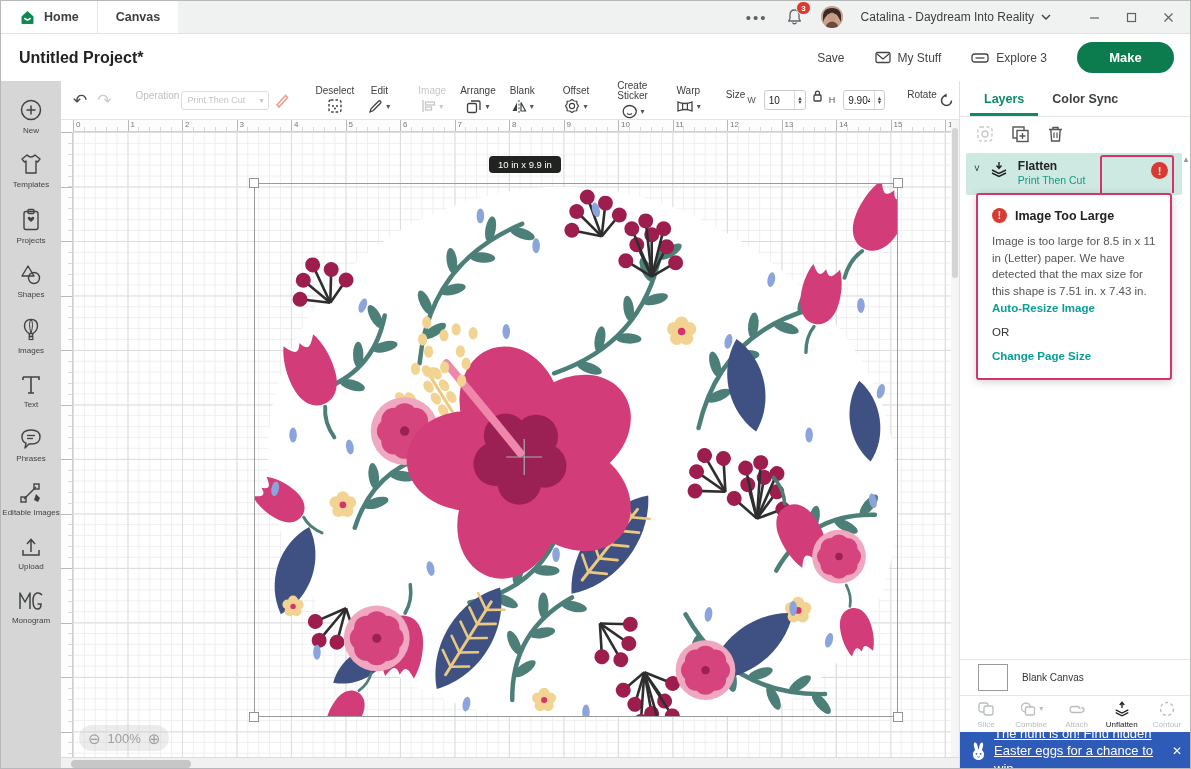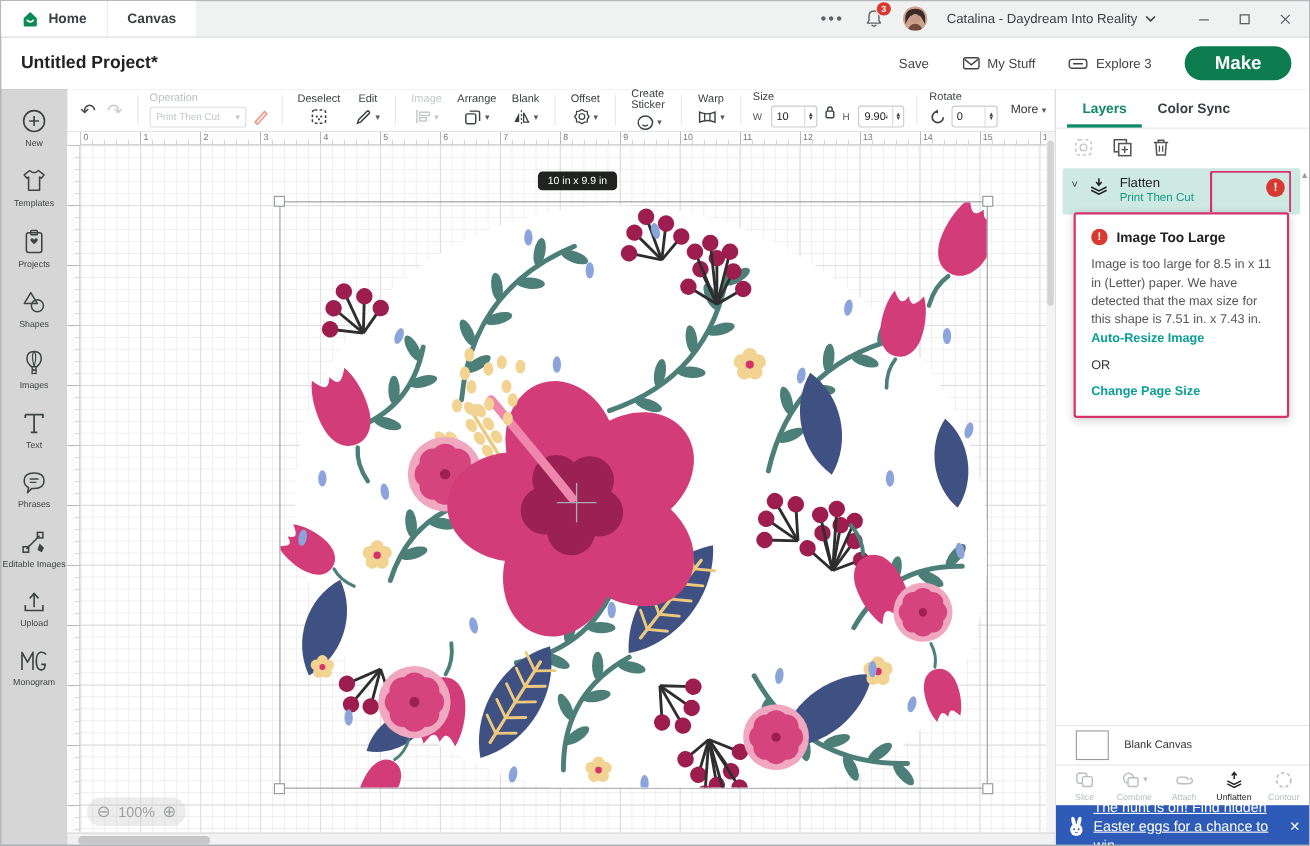--- a/index.html
+++ b/index.html
@@ -19,36 +19,36 @@
   .avatar { width:22px; height:22px; border-radius:50%; overflow:hidden; background:#c7a08c; position:relative; }
   .account { font-size:12px; color:#3c4043; display:flex; align-items:center; gap:7px; cursor:pointer; }
   .win-controls { display:flex; align-items:center; gap:26px; margin-left:20px; padding-right:4px; }
   .win-controls svg { cursor:pointer; }
 
   
   #headerbar { position:absolute; left:0; top:33px; width:1191px; height:47px; background:#fff; display:flex; align-items:center; }
   .proj-title { font-size:16px; font-weight:bold; color:#222; padding-left:18px; }
   .header-right { margin-left:auto; display:flex; align-items:center; gap:30px; padding-right:18px; }
   .hlink { font-size:12px; color:#444; display:flex; align-items:center; gap:7px; cursor:pointer; }
-  .make-btn { width:97px; height:31px; border:none; border-radius:16px; background:#0c7c4f; color:#fff; font-weight:bold; font-size:17px; cursor:pointer; font-family:inherit; }
+  .make-btn { width:97px; height:31px; border:none; border-radius:16px; background:#0c7c4f; color:#fff; font-weight:bold; font-size:13px; cursor:pointer; font-family:inherit; }
 
   
   #toolbar { position:absolute; left:60px; top:80px; width:898px; height:39px; background:#fff; border-bottom:1px solid #e3e5e5; display:flex; align-items:center; padding:0 8px; }
   .tico { display:flex; align-items:center; justify-content:center; }
   .undo { font-size:17px; color:#4a4a4a; margin:0 4px 0 4px; cursor:pointer; }
   .redo { font-size:17px; color:#cbcbcb; margin:0 6px; }
   .tsep { width:1px; height:28px; background:#e6e8e8; margin:0 7px; }
   .tbtn { display:flex; flex-direction:column; align-items:center; gap:2px; font-size:10px; color:#3c4043; padding:0 7px; cursor:pointer; }
   .tbtn .lab { line-height:1; }
   .tbtn .ic { height:17px; display:flex; align-items:center; gap:3px; }
   .tbtn.off { color:#c5c8c8; }
   .tbtn.off svg * { stroke:#c5c8c8 !important; }
   .caret { font-size:8px; color:#555; }
   .tbtn.off .caret { color:#c5c8c8; }
-  .tgroup { display:flex; flex-direction:column; gap:2px; font-size:10px; color:#3c4043; padding:0 4px; }
+  .tgroup { display:flex; flex-direction:row; gap:2px; font-size:10px; color:#3c4043; padding:0 4px; }
   .tgroup .lab { line-height:1; }
   .op-lab { color:#bdc0c0; }
   .tgroup .row { display:flex; align-items:center; gap:5px; }
   .op-select { width:88px; height:19px; border:1px solid #ddd; border-radius:3px; font-size:9px; color:#c3c6c6; display:flex; align-items:center; justify-content:space-between; padding:0 5px; }
   .num { width:42px; height:20px; border:1px solid #c9cccc; border-radius:3px; display:flex; align-items:center; }
   .num input { width:26px; border:none; outline:none; font-size:10px; color:#222; padding-left:4px; font-family:inherit; background:transparent; }
   .stepper { margin-left:auto; display:flex; flex-direction:column; border-left:1px solid #d9dcdc; height:100%; justify-content:center; padding:0 2px; cursor:pointer; }
   .stepper span { font-size:5.5px; line-height:4.5px; color:#444; }
   .dimlab { font-size:9px; color:#555; margin-right:3px; }
   .more { font-size:11px; color:#333; margin-left:8px; cursor:pointer; white-space:nowrap; }
@@ -99,21 +99,21 @@
   .rp-tab { display:flex; align-items:center; padding:0 14px; font-size:12.5px; font-weight:bold; color:#3c4043; cursor:pointer; position:relative; }
   .rp-tab.active { color:#0e8a68; }
   .rp-tab.active::after { content:""; position:absolute; left:0; right:0; bottom:0; height:3px; background:#0e8a68; }
   #rp-icons { position:absolute; left:0; top:36px; width:233px; height:34px; display:flex; align-items:center; gap:17px; padding-left:16px; }
   #rp-icons .ricon { cursor:pointer; display:flex; }
   #rp-icons .ricon.off { opacity:0.32; }
   #layers-area { position:absolute; left:0; top:70px; width:233px; height:508px; overflow:hidden; }
   #layer-row { position:absolute; left:6px; top:2px; width:216px; height:42px; background:#cde9e1; border-radius:2px; display:flex; align-items:flex-start; padding:6px 8px; gap:9px; cursor:pointer; }
   #layer-row .chev { font-size:10px; color:#333; margin-top:4px; }
   .layer-text { display:flex; flex-direction:column; gap:1px; }
-  .layer-name { font-size:12px; font-weight:normal; color:#222; }
+  .layer-name { font-size:12px; font-weight:bold; color:#222; }
   .layer-op { font-size:10.5px; color:#149a83; }
   #err-badge { position:absolute; right:14px; top:9px; width:17px; height:17px; border-radius:50%; background:#d83a32; color:#fff; font-size:11px; font-weight:bold; display:flex; align-items:center; justify-content:center; }
   #badge-notch { position:absolute; left:140px; top:4px; width:74px; height:38px; border:2px solid #d6336c; border-bottom:none; border-radius:3px 3px 0 0; }
   #err-popup { position:absolute; left:16px; top:42px; width:196px; background:#fff; border:2px solid #d6336c; border-radius:3px; box-shadow:0 2px 8px rgba(0,0,0,0.18); padding:13px 14px 16px; }
   .err-title-row { display:flex; align-items:center; gap:8px; margin-bottom:10px; }
   .err-dot { width:15px; height:15px; border-radius:50%; background:#d83a32; color:#fff; font-size:10px; font-weight:bold; display:flex; align-items:center; justify-content:center; flex:0 0 15px; }
   .err-title { font-size:12.5px; font-weight:bold; color:#222; }
   .err-body { font-size:11.5px; color:#555; line-height:1.45; margin-bottom:2px; }
   .err-link { font-size:11.5px; font-weight:bold; color:#0a9e96; cursor:pointer; margin-top:2px; }
   .err-or { font-size:11.5px; color:#333; margin:12px 0; }

